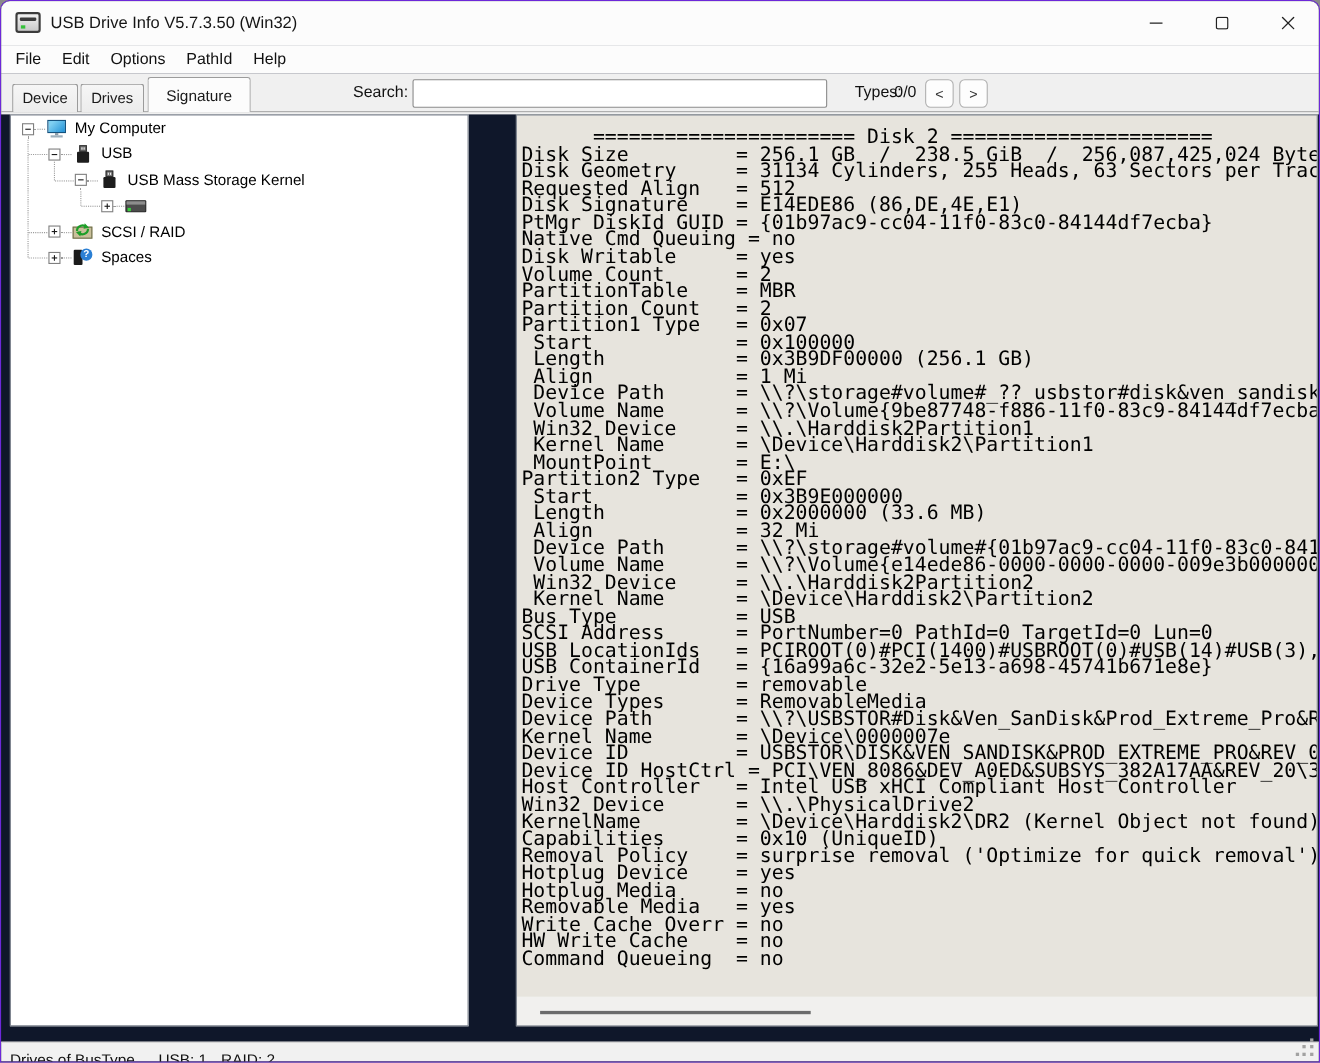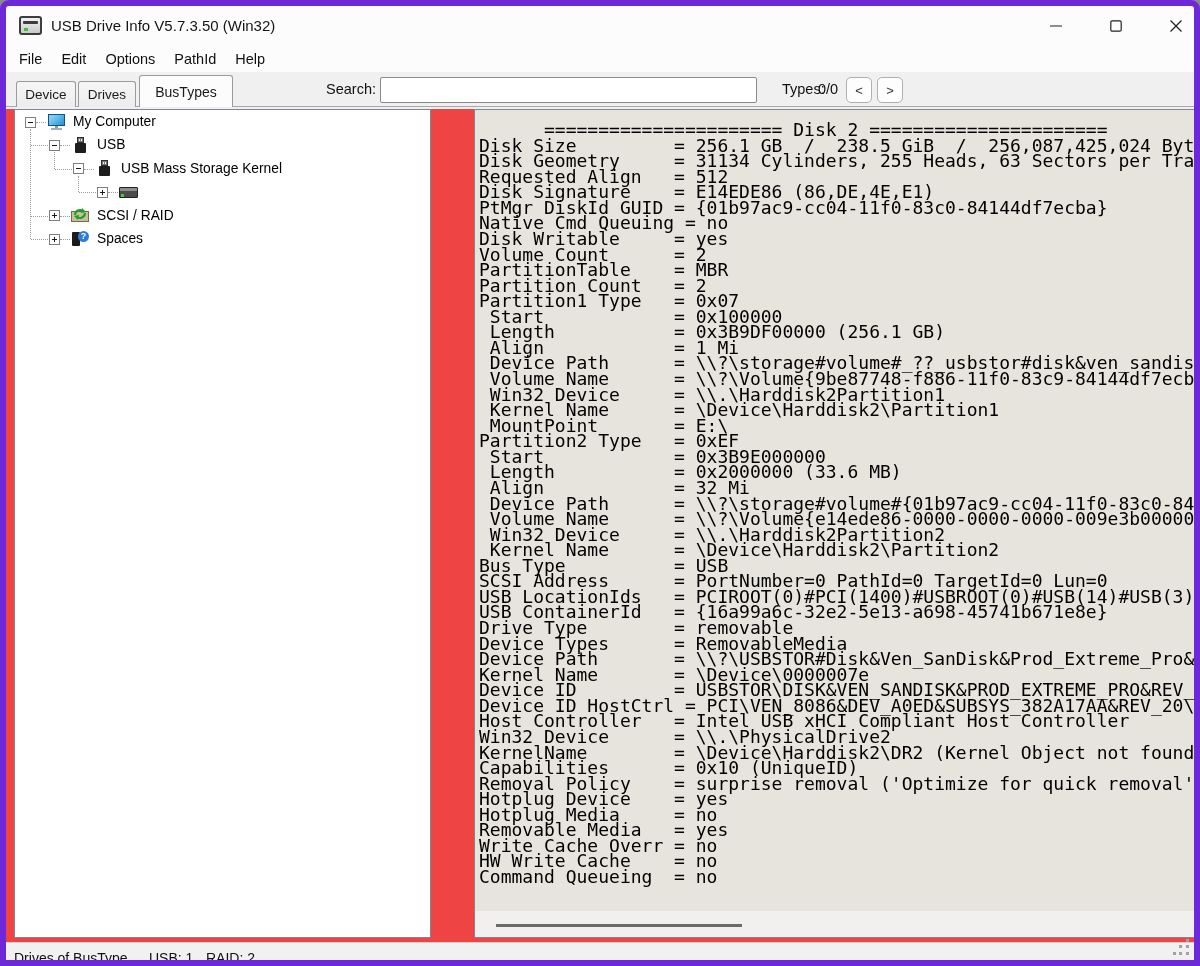--- a/index.html
+++ b/index.html
@@ -1,17 +1,17 @@
 <!DOCTYPE html>
 <html><head>
 <meta charset="utf-8">
 <style>
 *{margin:0;padding:0;box-sizing:border-box}
 html,body{width:1200px;height:966px;background:#8a8a8a;font-family:"Liberation Sans",sans-serif;overflow:hidden}
-#win{position:absolute;inset:0;background:#ef4444;border:6px solid #6d28d9;border-radius:9px 9px 0 0;overflow:hidden}
+#win{position:absolute;inset:0;background:#0f172a;border:1px solid #6d28d9;border-radius:9px 9px 0 0;overflow:hidden}
 .titlebar{position:absolute;left:0;top:0;right:0;height:40px;background:#fcfcfc}
 .app-icon{position:absolute;left:13px;top:10px;width:23px;height:19px;background:linear-gradient(#f2f2f2,#c9c9c9);border:2px solid #3c3c3c;border-radius:3px}
 .app-icon .slot{position:absolute;left:2px;top:3px;right:2px;height:3px;background:#3c3c3c;border-radius:1px}
 .app-icon .led{position:absolute;left:3px;bottom:2px;width:4px;height:3px;background:#35c13a}
 .title{position:absolute;left:45px;top:11px;font-size:15px;color:#151515}
 .cap{position:absolute;top:0;width:46px;height:40px;display:flex;align-items:center;justify-content:center}
 .menubar{position:absolute;left:0;top:40px;right:0;height:26px;background:#fcfcfc;padding-left:12px;display:flex;align-items:center}
 .menu-item{font-size:14.5px;color:#111;margin-right:17px;padding:2px 1px}
 .tabrow{position:absolute;left:0;top:66px;right:0;height:37px;background:#f0f0f0}
 .tabline{position:absolute;left:0;top:34px;right:0;height:1px;background:#a8a8a8}
@@ -95,21 +95,21 @@
   <div class="tabrow">
     <div class="tabline"></div>
     <div class="search-label" style="left:320px">Search:</div>
     <input class="search-input" style="left: 374px; width: 377px;" value="">
     <div class="hits-label" style="left:776px">Types:</div>
     <div class="hits-value" style="left:812px">0/0</div>
     <div class="navbtn" style="left:840px">&lt;</div>
     <div class="navbtn" style="left:871px">&gt;</div>
   <div class="tab" style="left: 10px; width: 60px;">Device</div>
       <div class="tab" style="left: 72px; width: 58px;">Drives</div>
-      <div class="tab active" style="left: 133px; width: 94px;">BusTypes</div>
+      <div class="tab active" style="left: 133px; width: 94px;">Signature</div>
     </div>
 
   <div class="panel" id="tree-panel">
       <div class="dotv" style="left: 15px; top: 19px; height: 110px;"></div>
       <div class="doth" style="left: 16px; top: 35.4px; width: 17px;"></div>
       <div class="doth" style="left: 16px; top: 105.6px; width: 17px;"></div>
       <div class="doth" style="left: 16px; top: 129px; width: 17px;"></div>
       <div class="dotv" style="left: 39px; top: 42.4px; height: 16.4px;"></div>
       <div class="doth" style="left: 40px; top: 58.8px; width: 17px;"></div>
       <div class="dotv" style="left: 63px; top: 65.8px; height: 16.4px;"></div>

